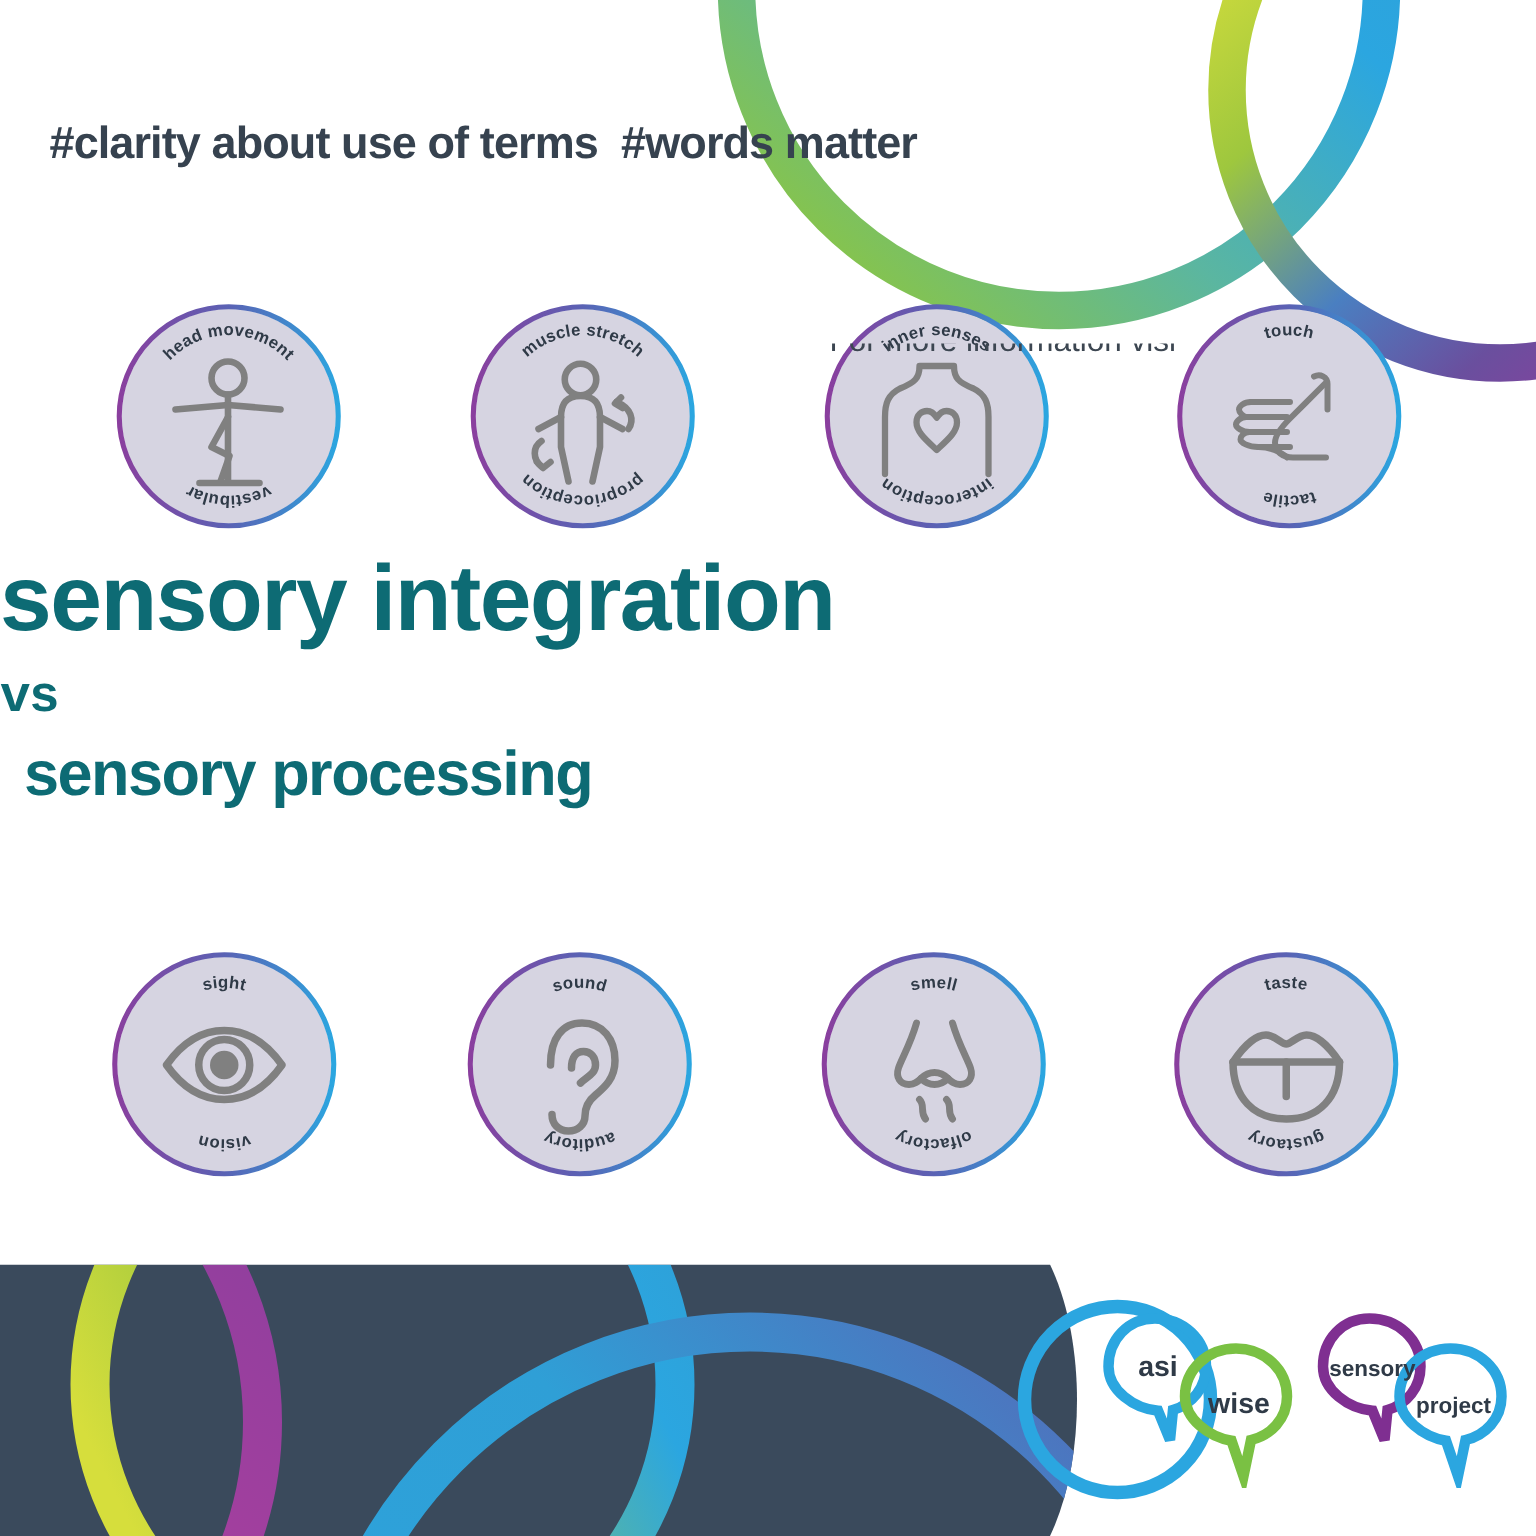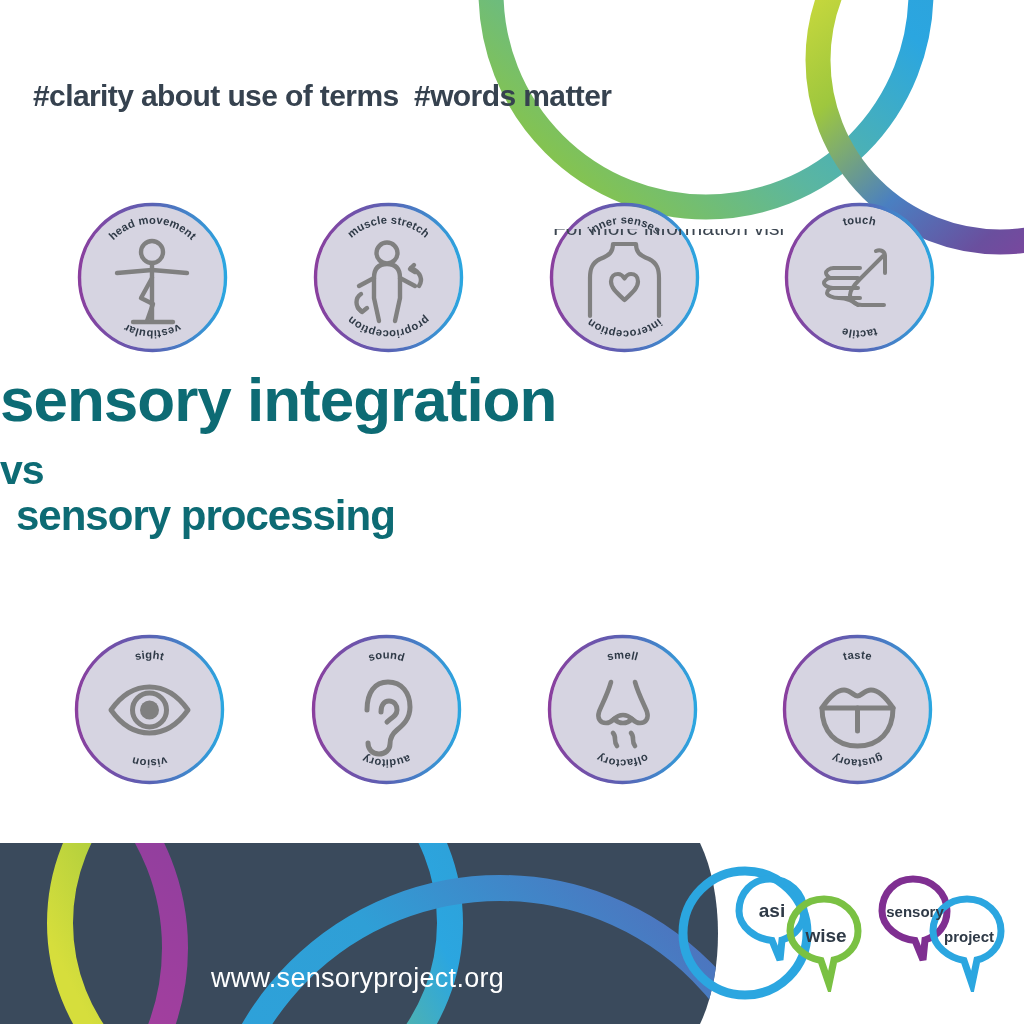--- a/index.html
+++ b/index.html
@@ -30,21 +30,21 @@
   }
   .circle .glyph{position:absolute;left:0;top:0;width:143px;height:143px;}
   .circle .arcsvg{position:absolute;left:-4px;top:-4px;width:151px;height:151px;}
   .arc-text{font-size:11.2px;font-weight:bold;fill:#2f3a47;
             font-family:"Liberation Sans", sans-serif;letter-spacing:0.2px;}
 
   
   .headline{position:absolute;left:0;width:1024px;text-align:left;color:#0d6b74;
             font-weight:bold;letter-spacing:-1px;}
   #line1{top:364px;font-size:62px;}
-  #line2{top:447px;font-size:41px;}
+  #line2{top:447px;font-size:34px;font-family:Liberation Mono, monospace;}
   #line3{top:492px;font-size:42px;margin-left:16px;}
 
   
   .stray-caption{
     position:absolute;left:553px;top:229px;width:230px;height:13px;
     overflow:hidden;
   }
   .stray-caption span{
     position:absolute;left:0;top:-13px;
     font-size:21px;color:#3c4651;white-space:nowrap;
@@ -362,21 +362,20 @@
 
     <g clip-path="url(#footerClip)">
       <circle cx="255" cy="80" r="195" fill="none" stroke="url(#fGradA)" stroke-width="26"></circle>
       <circle cx="-55" cy="105" r="230" fill="none" stroke="url(#fGradB)" stroke-width="26"></circle>
       <circle cx="500" cy="330" r="285" fill="none" stroke="url(#fGradC)" stroke-width="26"></circle>
     </g>
 
     <circle cx="745" cy="90" r="62" fill="none" stroke="#2ba6e0" stroke-width="9"></circle>
   </svg>
 
-  <div class="footer-url">www.sensoryproject.org</div>
 
   <svg class="logos" viewBox="0 0 284 120">
 
     <g>
       <path d="M39 7 C58 7 73 21 73 39 C73 53 64 64 51 68 L49 88 L41 68.5
                C25 67 8 55 8 39 C8 21 21 7 39 7 Z" fill="none" stroke="#2ba6e0" stroke-width="7"></path>
       <path d="M93 27 C112 27 127 41 127 59 C127 74 116 85 103 88 L98 112 L90 88.5
                C75 86 59 74 59 59 C59 41 74 27 93 27 Z" fill="none" stroke="#7ac143" stroke-width="7"></path>
       <text class="logo-word" x="41" y="45" font-size="19" text-anchor="middle">asi</text>
       <text class="logo-word" x="95" y="70" font-size="19" text-anchor="middle">wise</text>

